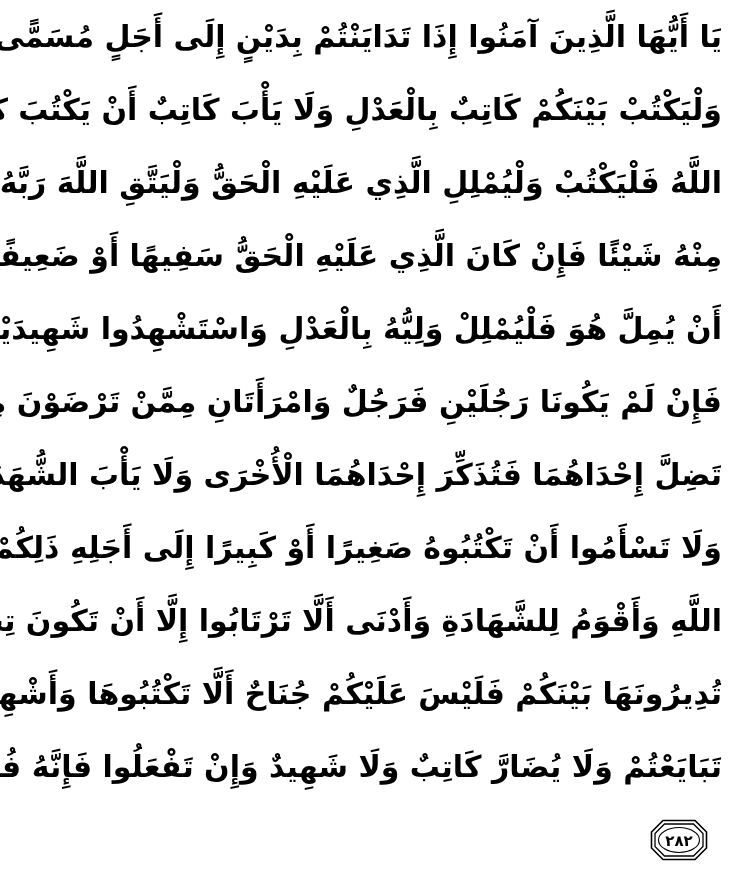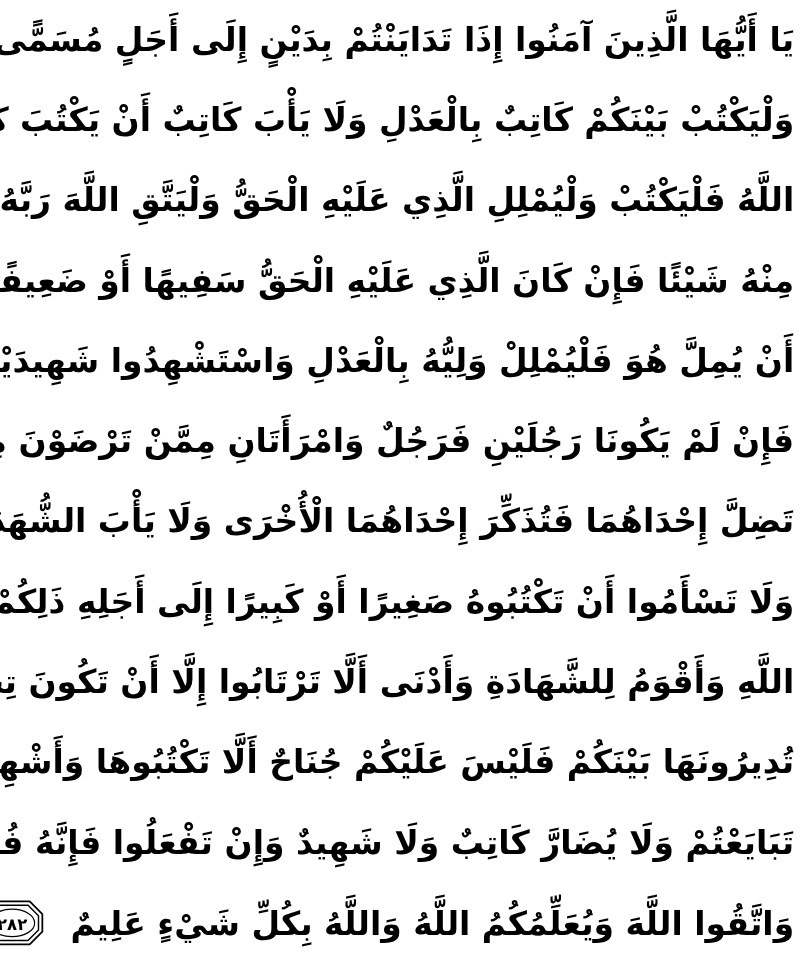--- a/index.html
+++ b/index.html
@@ -58,21 +58,20 @@
   <div class="line">اللَّهُ فَلْيَكْتُبْ وَلْيُمْلِلِ الَّذِي عَلَيْهِ الْحَقُّ وَلْيَتَّقِ اللَّهَ رَبَّهُ وَلَا يَبْخَسْ</div>
   <div class="line">مِنْهُ شَيْئًا فَإِنْ كَانَ الَّذِي عَلَيْهِ الْحَقُّ سَفِيهًا أَوْ ضَعِيفًا أَوْ لَا يَسْتَطِيعُ</div>
   <div class="line">أَنْ يُمِلَّ هُوَ فَلْيُمْلِلْ وَلِيُّهُ بِالْعَدْلِ وَاسْتَشْهِدُوا شَهِيدَيْنِ مِنْ رِجَالِكُمْ</div>
   <div class="line">فَإِنْ لَمْ يَكُونَا رَجُلَيْنِ فَرَجُلٌ وَامْرَأَتَانِ مِمَّنْ تَرْضَوْنَ مِنَ الشُّهَدَاءِ أَنْ</div>
   <div class="line">تَضِلَّ إِحْدَاهُمَا فَتُذَكِّرَ إِحْدَاهُمَا الْأُخْرَى وَلَا يَأْبَ الشُّهَدَاءُ إِذَا مَا دُعُوا</div>
   <div class="line">وَلَا تَسْأَمُوا أَنْ تَكْتُبُوهُ صَغِيرًا أَوْ كَبِيرًا إِلَى أَجَلِهِ ذَلِكُمْ أَقْسَطُ عِنْدَ</div>
   <div class="line">اللَّهِ وَأَقْوَمُ لِلشَّهَادَةِ وَأَدْنَى أَلَّا تَرْتَابُوا إِلَّا أَنْ تَكُونَ تِجَارَةً حَاضِرَةً</div>
   <div class="line">تُدِيرُونَهَا بَيْنَكُمْ فَلَيْسَ عَلَيْكُمْ جُنَاحٌ أَلَّا تَكْتُبُوهَا وَأَشْهِدُوا إِذَا</div>
   <div class="line">تَبَايَعْتُمْ وَلَا يُضَارَّ كَاتِبٌ وَلَا شَهِيدٌ وَإِنْ تَفْعَلُوا فَإِنَّهُ فُسُوقٌ بِكُمْ</div>
   <div class="line line-last">
-    <span>وَاتَّقُوا اللَّهَ وَيُعَلِّمُكُمُ اللَّهُ وَاللَّهُ بِكُلِّ شَيْءٍ عَلِيمٌ</span>
     <span class="ayah-marker">
       <svg width="58" height="42" viewBox="0 0 58 42" xmlns="http://www.w3.org/2000/svg">
         <polygon points="13,1.5 45,1.5 56.5,13 56.5,29 45,40.5 13,40.5 1.5,29 1.5,13" fill="#ffffff" stroke="#000000" stroke-width="1.6"></polygon>
         <polygon points="14.5,5 43.5,5 53,14.5 53,27.5 43.5,37 14.5,37 5,27.5 5,14.5" fill="none" stroke="#000000" stroke-width="1.3"></polygon>
         <ellipse cx="29" cy="21" rx="20.5" ry="12.5" fill="none" stroke="#000000" stroke-width="1.1"></ellipse>
         <text class="ayah-num" x="29" y="27" text-anchor="middle" font-size="15" fill="#000000">٢٨٢</text>
       </svg>
     </span>
   </div>
 </div>

